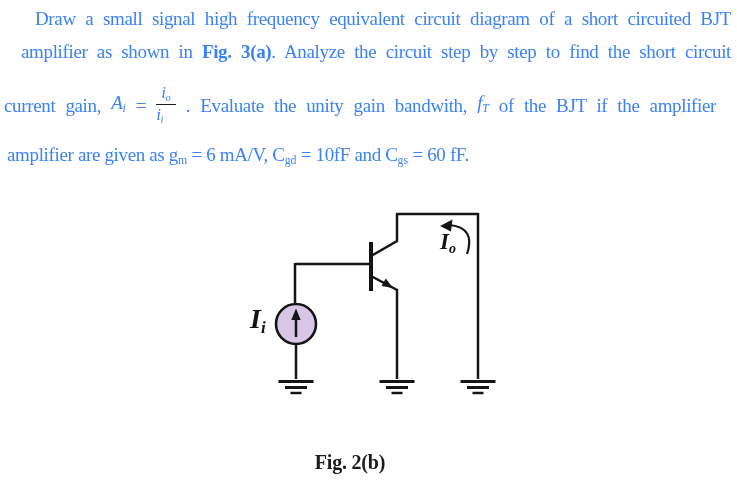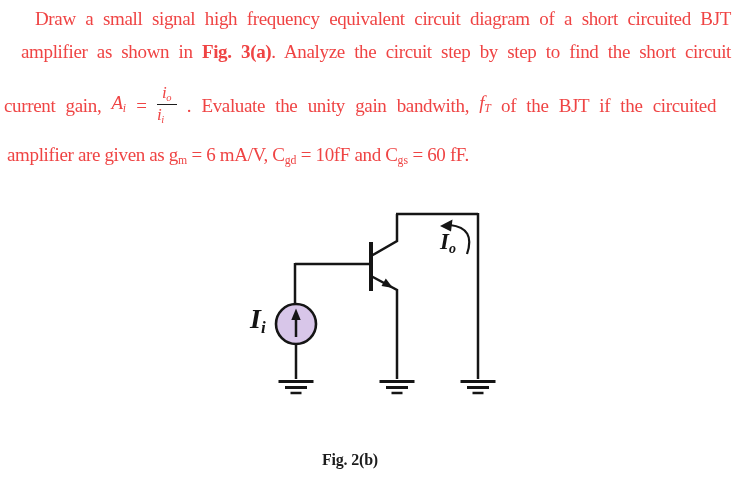--- a/index.html
+++ b/index.html
@@ -1,20 +1,20 @@
 <!DOCTYPE html>
 <html><head>
 <meta charset="utf-8">
 <style>
   html,body{margin:0;padding:0;background:#ffffff;}
   #page{position:relative;width:737px;height:486px;background:#ffffff;overflow:hidden;
         font-family:"Liberation Serif","DejaVu Serif",serif;color:#1c1c1c;}
 
   .text-line{position:absolute;font-size:19px;letter-spacing:-0.35px;white-space:nowrap;
-             color:#ef4444;}
+             color:#3b82f6;}
   .just{text-align:justify;text-align-last:justify;}
   .b{font-weight:bold;}
   .it{font-style:italic;}
   sub{font-size:0.62em;vertical-align:-0.28em;letter-spacing:0;}
 
   #line3{line-height:50px;}
   #line3 .seg{vertical-align:middle;}
   .frac{display:inline-block;vertical-align:middle;text-align:center;
         font-size:17px;line-height:1.05;transform:translateY(-2px);}
   .frac .num{display:block;border-bottom:1.6px solid #1c1c1c;padding:0 5px 1px 5px;}
@@ -23,21 +23,21 @@
   #circuit-svg{position:absolute;left:0;top:0;}
 
   .circ-label{position:absolute;font-style:italic;font-weight:600;color:#141414;
               font-family:"Liberation Serif","DejaVu Serif",serif;}
   #input-current-label{left:250px;top:303px;font-size:28px;}
   #input-current-label sub{font-size:17px;}
   #output-current-label{left:440px;top:229px;font-size:23px;}
   #output-current-label sub{font-size:14px;}
 
   #figure-caption{position:absolute;left:270px;top:451px;width:160px;text-align:center;
-                  font-weight:bold;font-size:16px;letter-spacing:-0.2px;}
+                  font-weight:bold;font-size:20px;letter-spacing:-0.2px;}
 </style>
 </head>
 <body>
 
 <div id="page">
 
   <div id="line1" class="text-line just" style="left:35px;top:8px;width:696px;">Draw a small signal high frequency equivalent circuit diagram of a short circuited BJT</div>
 
   <div id="line2" class="text-line just" style="left:21px;top:41px;width:710px;">
     <span>amplifier as shown in</span>
@@ -47,21 +47,21 @@
   <div id="line3" class="text-line just" style="left:4px;top:78px;width:712px;">
     <span class="seg">current gain,</span>
     <span class="seg it"><span>A</span><sub>i</sub></span>
     <span class="seg">=</span>
     <span class="frac it">
       <span class="num"><span>i</span><sub>o</sub></span>
       <span class="den"><span>i</span><sub>i</sub></span>
     </span>
     <span class="seg">. Evaluate the unity gain bandwith,</span>
     <span class="seg it"><span>f</span><sub>T</sub></span>
-    <span class="seg">of the BJT if the circuited</span>
+    <span class="seg">of the BJT if the amplifier</span>
   </div>
 
   <div id="line4" class="text-line" style="left:7px;top:144px;">
     <span>amplifier are given as g</span><sub>m</sub><span> = 6 mA/V, C</span><sub>gd</sub><span> = 10fF and C</span><sub>gs</sub><span> = 60 fF.</span>
   </div>
 
   <svg id="circuit-svg" width="737" height="486" viewBox="0 0 737 486">
     <g fill="none" stroke="#151515" stroke-width="2.5">
 
       <path d="M295,264 H370"></path>

